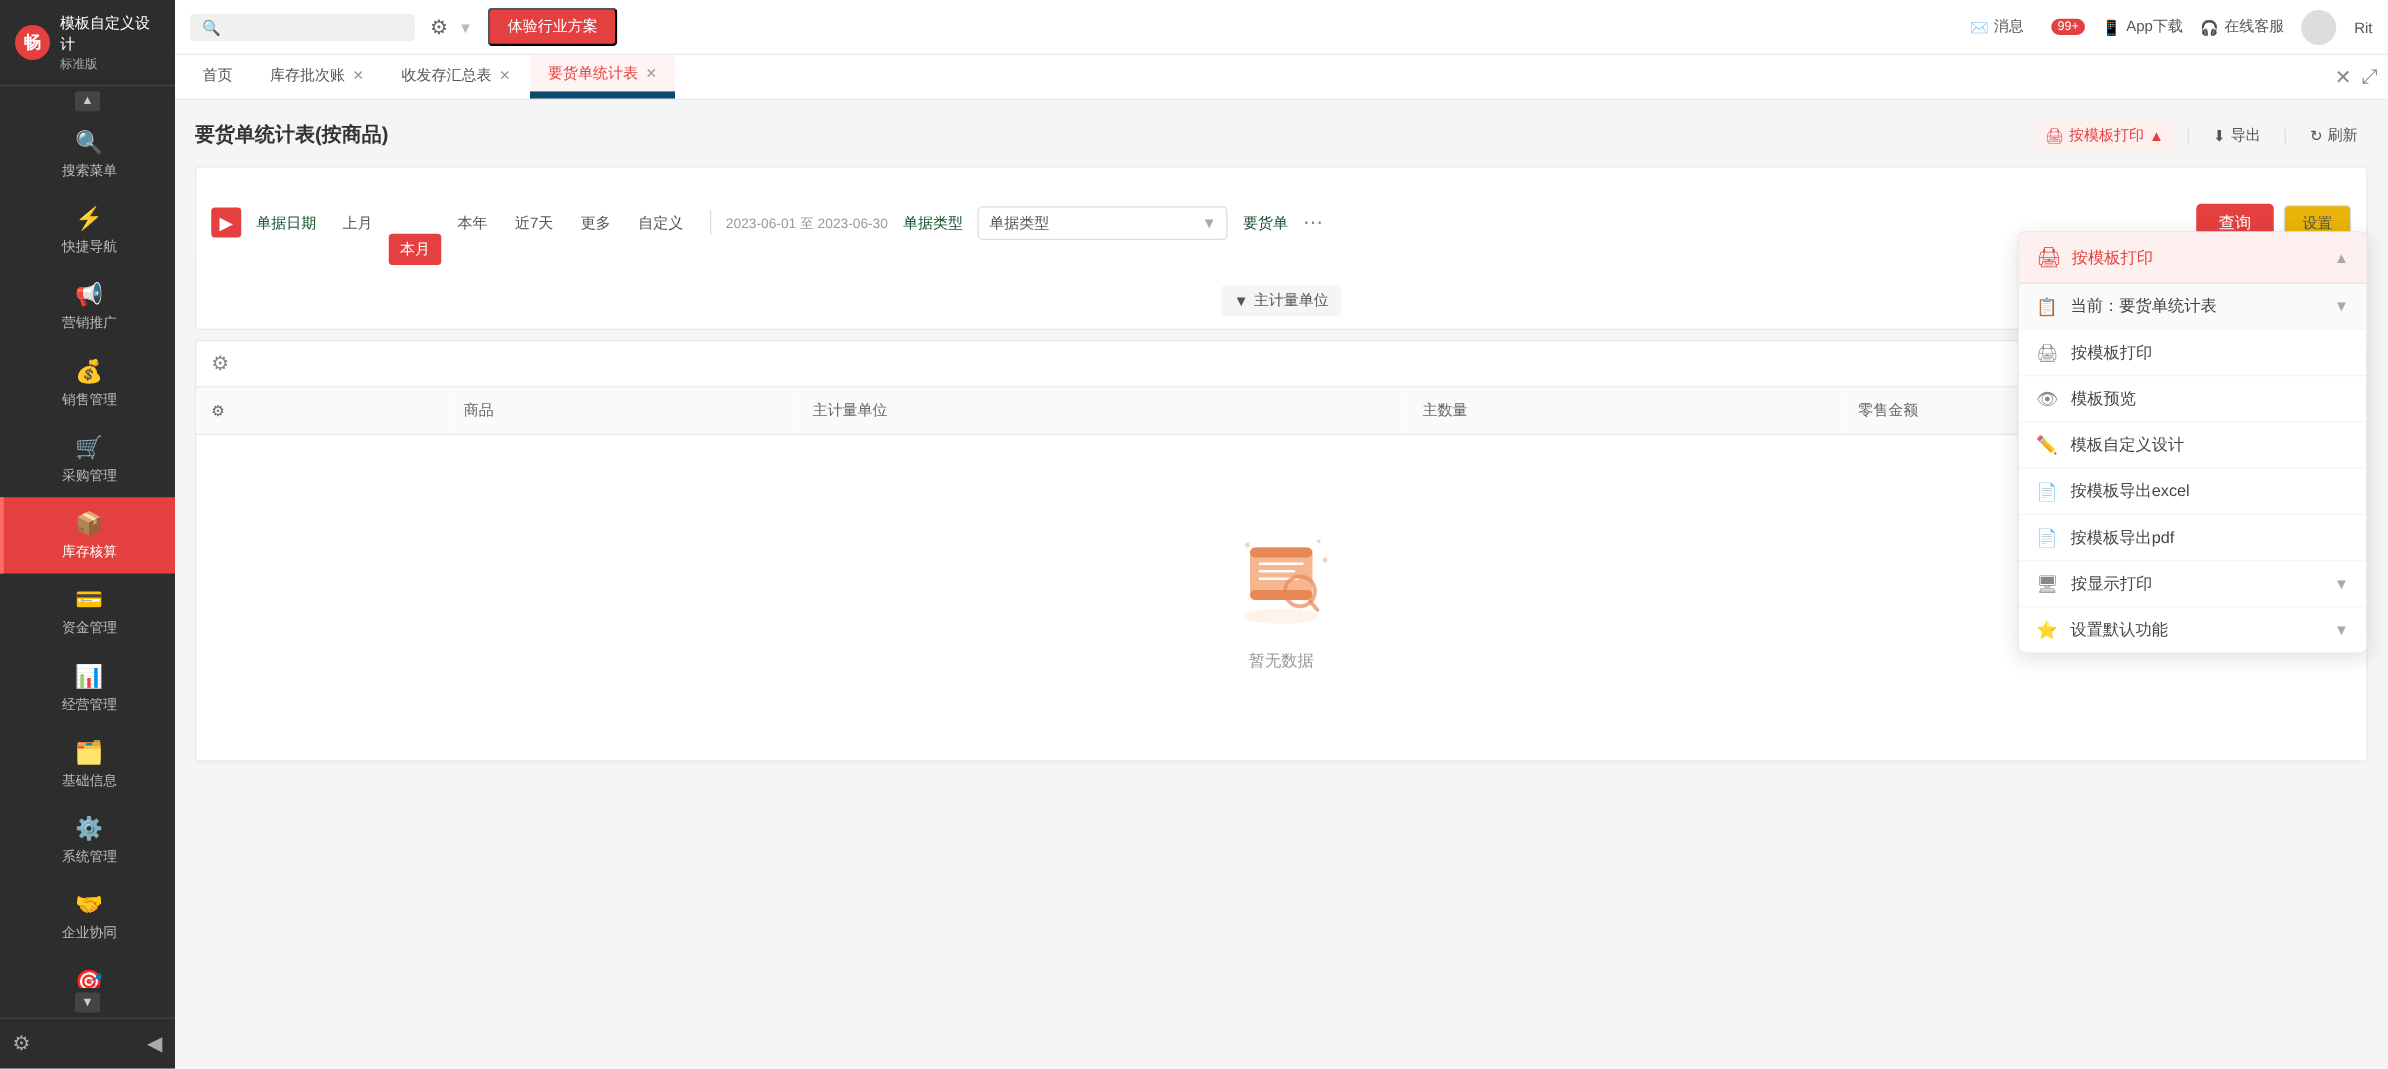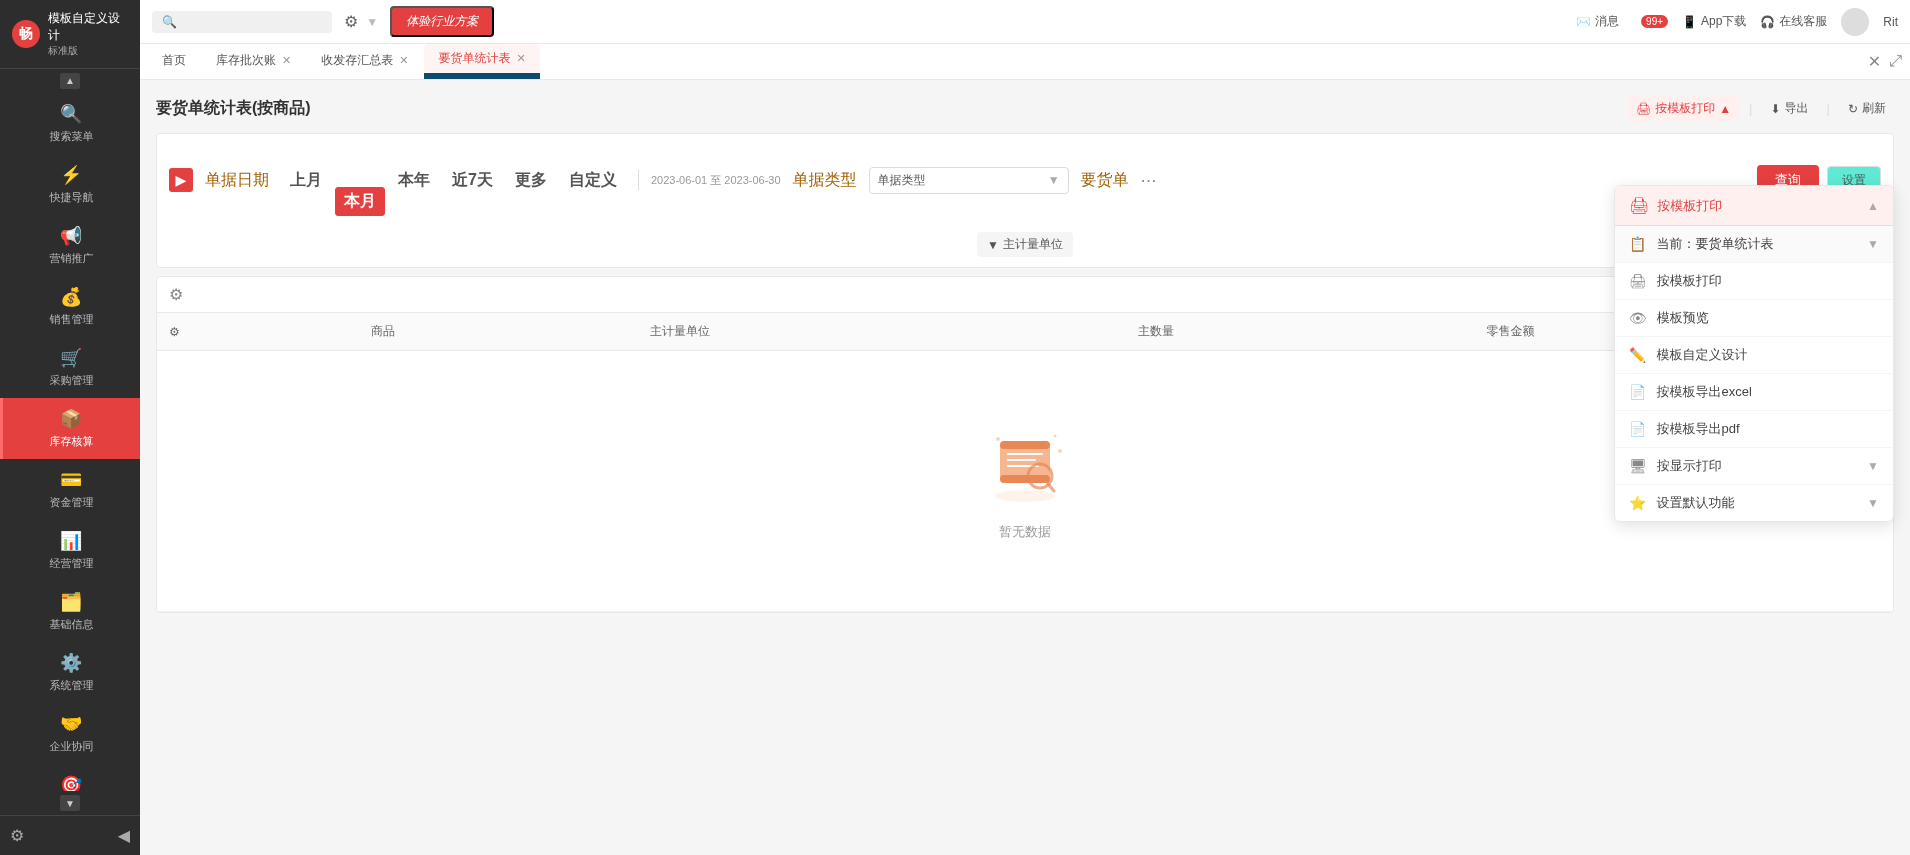--- a/index.html
+++ b/index.html
@@ -93,21 +93,20 @@
     }
     .topbar-gear { font-size: 16px; color: #666; cursor: pointer; margin-left: 4px; }
     .topbar-trial {
       background: #e54040;
       color: white;
       padding: 5px 14px;
       border-radius: 4px;
       font-size: 12px;
       cursor: pointer;
       margin-left: 4px;
-      font-style: italic;
     }
     .topbar-spacer { flex: 1; }
     .topbar-right { display: flex; align-items: center; gap: 14px; }
     .topbar-icon-group { display: flex; align-items: center; gap: 4px; font-size: 12px; color: #555; cursor: pointer; }
     .badge {
       background: #e54040;
       color: white;
       border-radius: 8px;
       padding: 1px 5px;
       font-size: 10px;
@@ -177,30 +176,29 @@
 
     
     .filter-bar {
       background: #fff;
       border: 1px solid #e8e8e8;
       border-radius: 4px;
       padding: 10px 12px;
       margin-bottom: 8px;
     }
     .filter-row { display: flex; align-items: center; gap: 12px; flex-wrap: wrap; }
-    .filter-label { font-size: 16px; color: #a16207; white-space: nowrap; }
+    .filter-label { font-size: 12px; color: #14532d; white-space: nowrap; }
     .date-btns { display: flex; align-items: center; gap: 4px; }
     .date-btn {
       padding: 3px 8px;
       border-radius: 3px;
-      font-size: 16px;
+      font-size: 12px;
       cursor: pointer;
       color: #555;
       border: 1px solid transparent;
-      font-weight: bold;
     }
     .date-btn.active { background: #e54040; color: white; border-color: #e54040; margin-top: 43px; }
     .date-range { font-size: 11px; color: #999; }
     .filter-select {
       display: flex;
       align-items: center;
       gap: 4px;
       border: 1px solid #ddd;
       border-radius: 4px;
       padding: 4px 8px;
@@ -297,21 +295,21 @@
       background: #e54040;
       color: white;
       border: none;
       border-radius: 4px;
       padding: 6px 18px;
       font-size: 13px;
       cursor: pointer;
     }
     .settings-btn {
       border: 1px solid #ddd;
-      background: #5eead4;
+      background: #eab308;
       border-radius: 4px;
       padding: 5px 14px;
       font-size: 12px;
       cursor: pointer;
       color: #555;
     }
 
     
     .filter-right { margin-left: auto; display: flex; align-items: center; gap: 8px; }
     .scroll-arrow {

